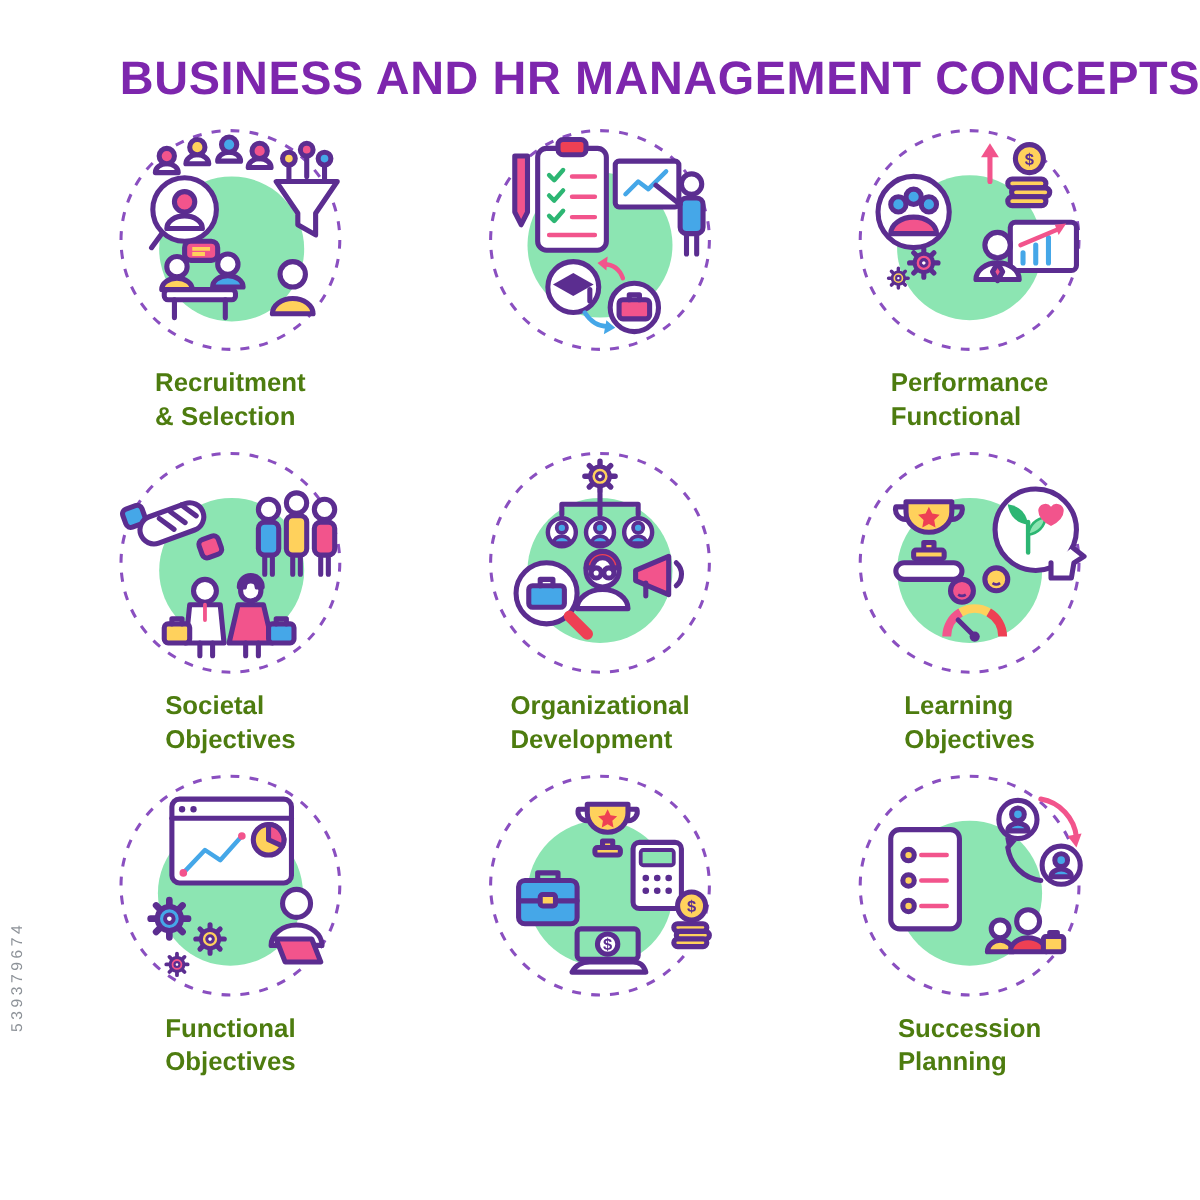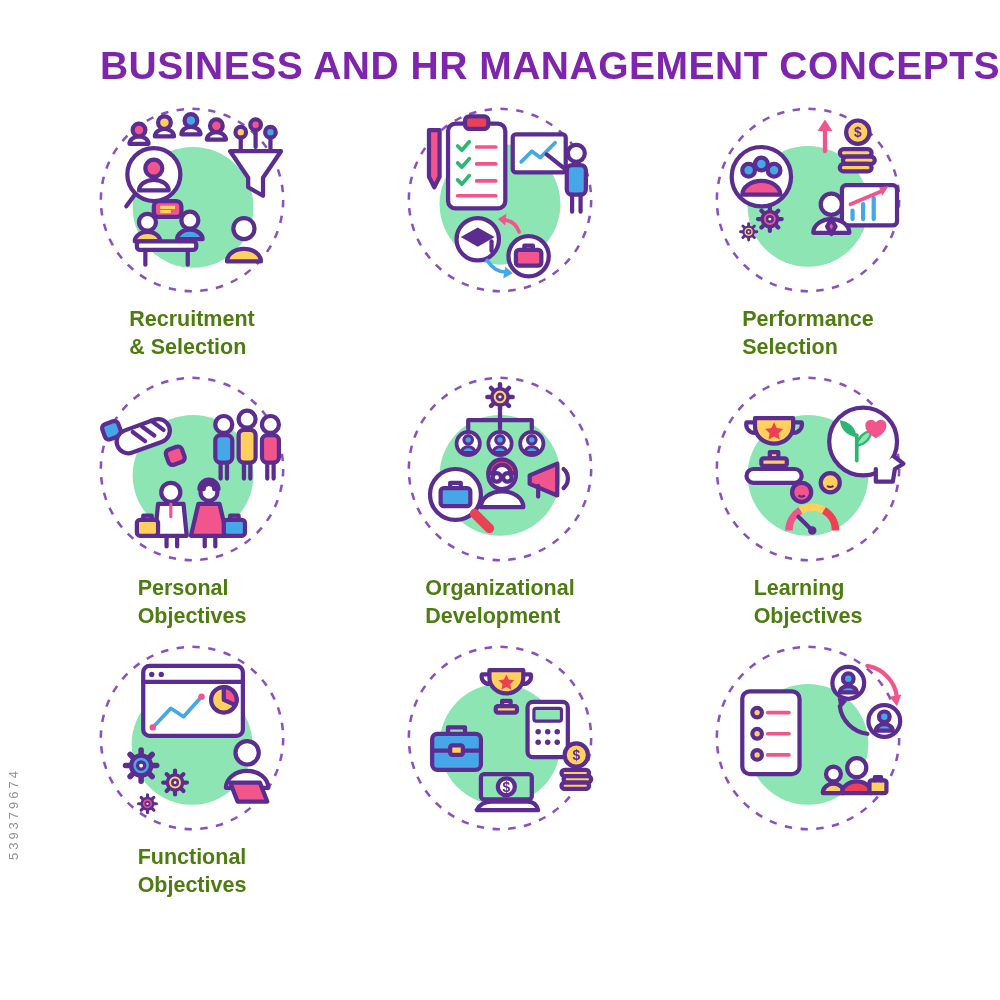--- a/index.html
+++ b/index.html
@@ -132,21 +132,21 @@
         <rect class="s fy" x="130" y="66" width="30" height="7" rx="3.5"></rect>
         <rect class="s fw" x="132" y="86" width="52" height="38" rx="4"></rect>
         <path class="nf sb" stroke-width="4" d="M142 118v-8M152 118v-14M162 118v-20"></path>
         <path class="nf sp" stroke-width="3.5" d="M140 104l31-13"></path>
         <path fill="#f2548c" d="M176 87l-9 1 3 8z"></path>
         <circle class="s fw" cx="122" cy="104" r="10"></circle>
         <path class="s fw" d="M105 131a17 13 0 0 1 34 0z"></path>
         <path class="s fp" d="M122 118l4 7-4 7-4-7z"></path>
       </svg>
       <div class="label">Performance
-Selection</div>
+Functional</div>
     </div>
 
     <div class="cell">
       <svg class="icn" viewBox="0 0 200 200">
         <circle class="dash" cx="100" cy="100" r="86"></circle>
         <circle class="grn" cx="101" cy="106" r="57"></circle>
         <rect class="s fb" x="16" y="56" width="16" height="15" rx="4" transform="rotate(-20 24 63)"></rect>
         <rect class="s fp" x="76" y="80" width="16" height="15" rx="4" transform="rotate(-20 84 87)"></rect>
         <rect class="s fw" x="28" y="58" width="52" height="22" rx="11" transform="rotate(-20 54 69)"></rect>
         <path class="s nf" stroke-width="3" transform="rotate(-20 54 69)" d="M46 62l8 12M56 60l8 12M66 58l8 12"></path>
@@ -162,21 +162,21 @@
         <path class="nf sp" stroke-width="3" d="M80 133v12"></path>
         <rect class="s fy" x="48" y="148" width="20" height="15" rx="3"></rect>
         <path class="s nf" d="M54 148v-4h8v4"></path>
         <circle class="s fw" cx="116" cy="122" r="8"></circle>
         <path class="s fp" d="M107 119a9 9 0 0 1 18 0h-4a5 5 0 0 0-10 0z"></path>
         <path class="s fp" d="M106 133h20l7 30H99z"></path>
         <rect class="s fb" x="130" y="148" width="20" height="15" rx="3"></rect>
         <path class="s nf" d="M136 148v-4h8v4"></path>
         <path class="s nf" d="M76 163v10M86 163v10M112 163v10M122 163v10"></path>
       </svg>
-      <div class="label">Personal
+      <div class="label">Societal
 Objectives</div>
     </div>
 
     <div class="cell">
       <svg class="icn" viewBox="0 0 200 200">
         <circle class="dash" cx="100" cy="100" r="86"></circle>
         <circle class="grn" cx="100" cy="106" r="57"></circle>
         <use href="#gear" transform="translate(100 32) scale(.85)" fill="#ffd15c" stroke="#5b2d90"></use>
         <path class="s nf" stroke-width="3.5" d="M100 46v8M100 54h-30v8M100 54h30v8M100 54v8"></path>
         <use href="#pbust" transform="translate(70 76)" fill="#45a7e8" stroke="#5b2d90"></use>
@@ -306,18 +306,20 @@
         <circle class="s fw" cx="172" cy="84" r="15"></circle>
         <circle class="s fb" cx="172" cy="80" r="5"></circle>
         <path class="s fb" d="M164 93a8 6 0 0 1 16 0z"></path>
         <circle class="s fw" cx="124" cy="134" r="7"></circle>
         <path class="s fy" d="M114 152a10 9 0 0 1 20 0z"></path>
         <circle class="s fw" cx="146" cy="128" r="9"></circle>
         <path class="s fr" d="M132 152a14 11 0 0 1 28 0z"></path>
         <rect class="s fy" x="158" y="140" width="16" height="12" rx="2"></rect>
         <path class="s nf" d="M163 140v-3h6v3"></path>
       </svg>
+      <div class="label">Succession
+Planning</div>
     </div>
 
   </div>
 
   <div class="watermark">539379674</div>
 </div>
 
 </body></html>

